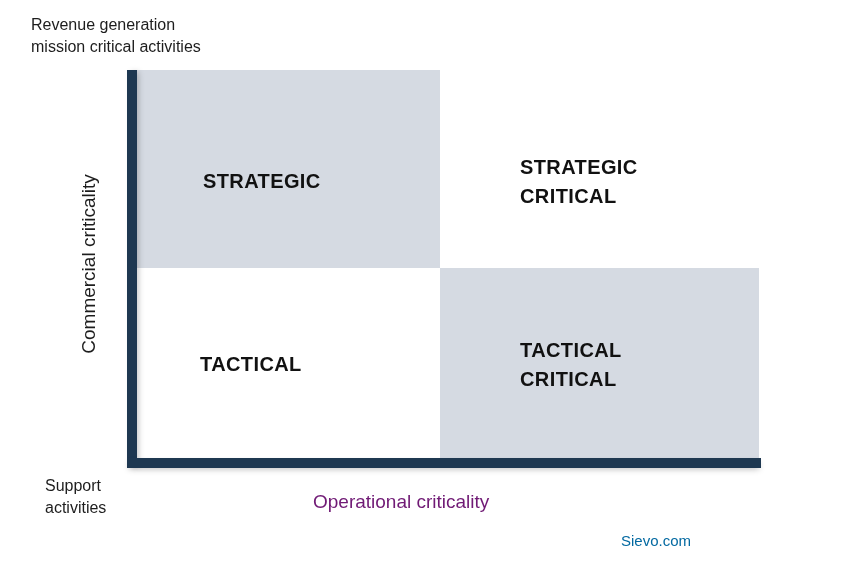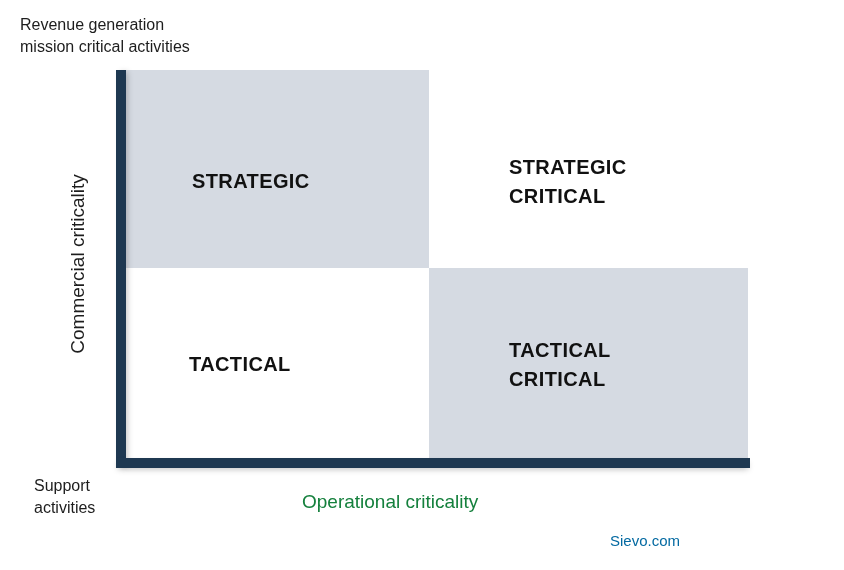--- a/index.html
+++ b/index.html
@@ -13,21 +13,21 @@
     height: 570px;
     position: relative;
     overflow: hidden;
     font-family: "Liberation Sans", "DejaVu Sans", sans-serif;
     color: #1a1a1a;
     -webkit-font-smoothing: antialiased;
   }
 
   .canvas {
     position: absolute;
-    left: 4px; top: 0;
+    left: 15px; top: 0;
     width: 692px;
     height: 570px;
   }
 
   
   .axis-v {
     position: absolute;
     left: 112px;
     top: 70px;
     width: 10px;
@@ -130,21 +130,21 @@
     top: 475px;
   }
 
   
   .axis-title-x {
     position: absolute;
     z-index: 5;
     left: 298px;
     top: 491px;
     font-size: 19px;
-    color: #15803d;
+    color: #701a75;
     white-space: nowrap;
   }
   .axis-title-y {
     position: absolute;
     z-index: 5;
     left: -26px;
     top: 253px;
     width: 200px;
     font-size: 19px;
     color: #1d1d1d;

